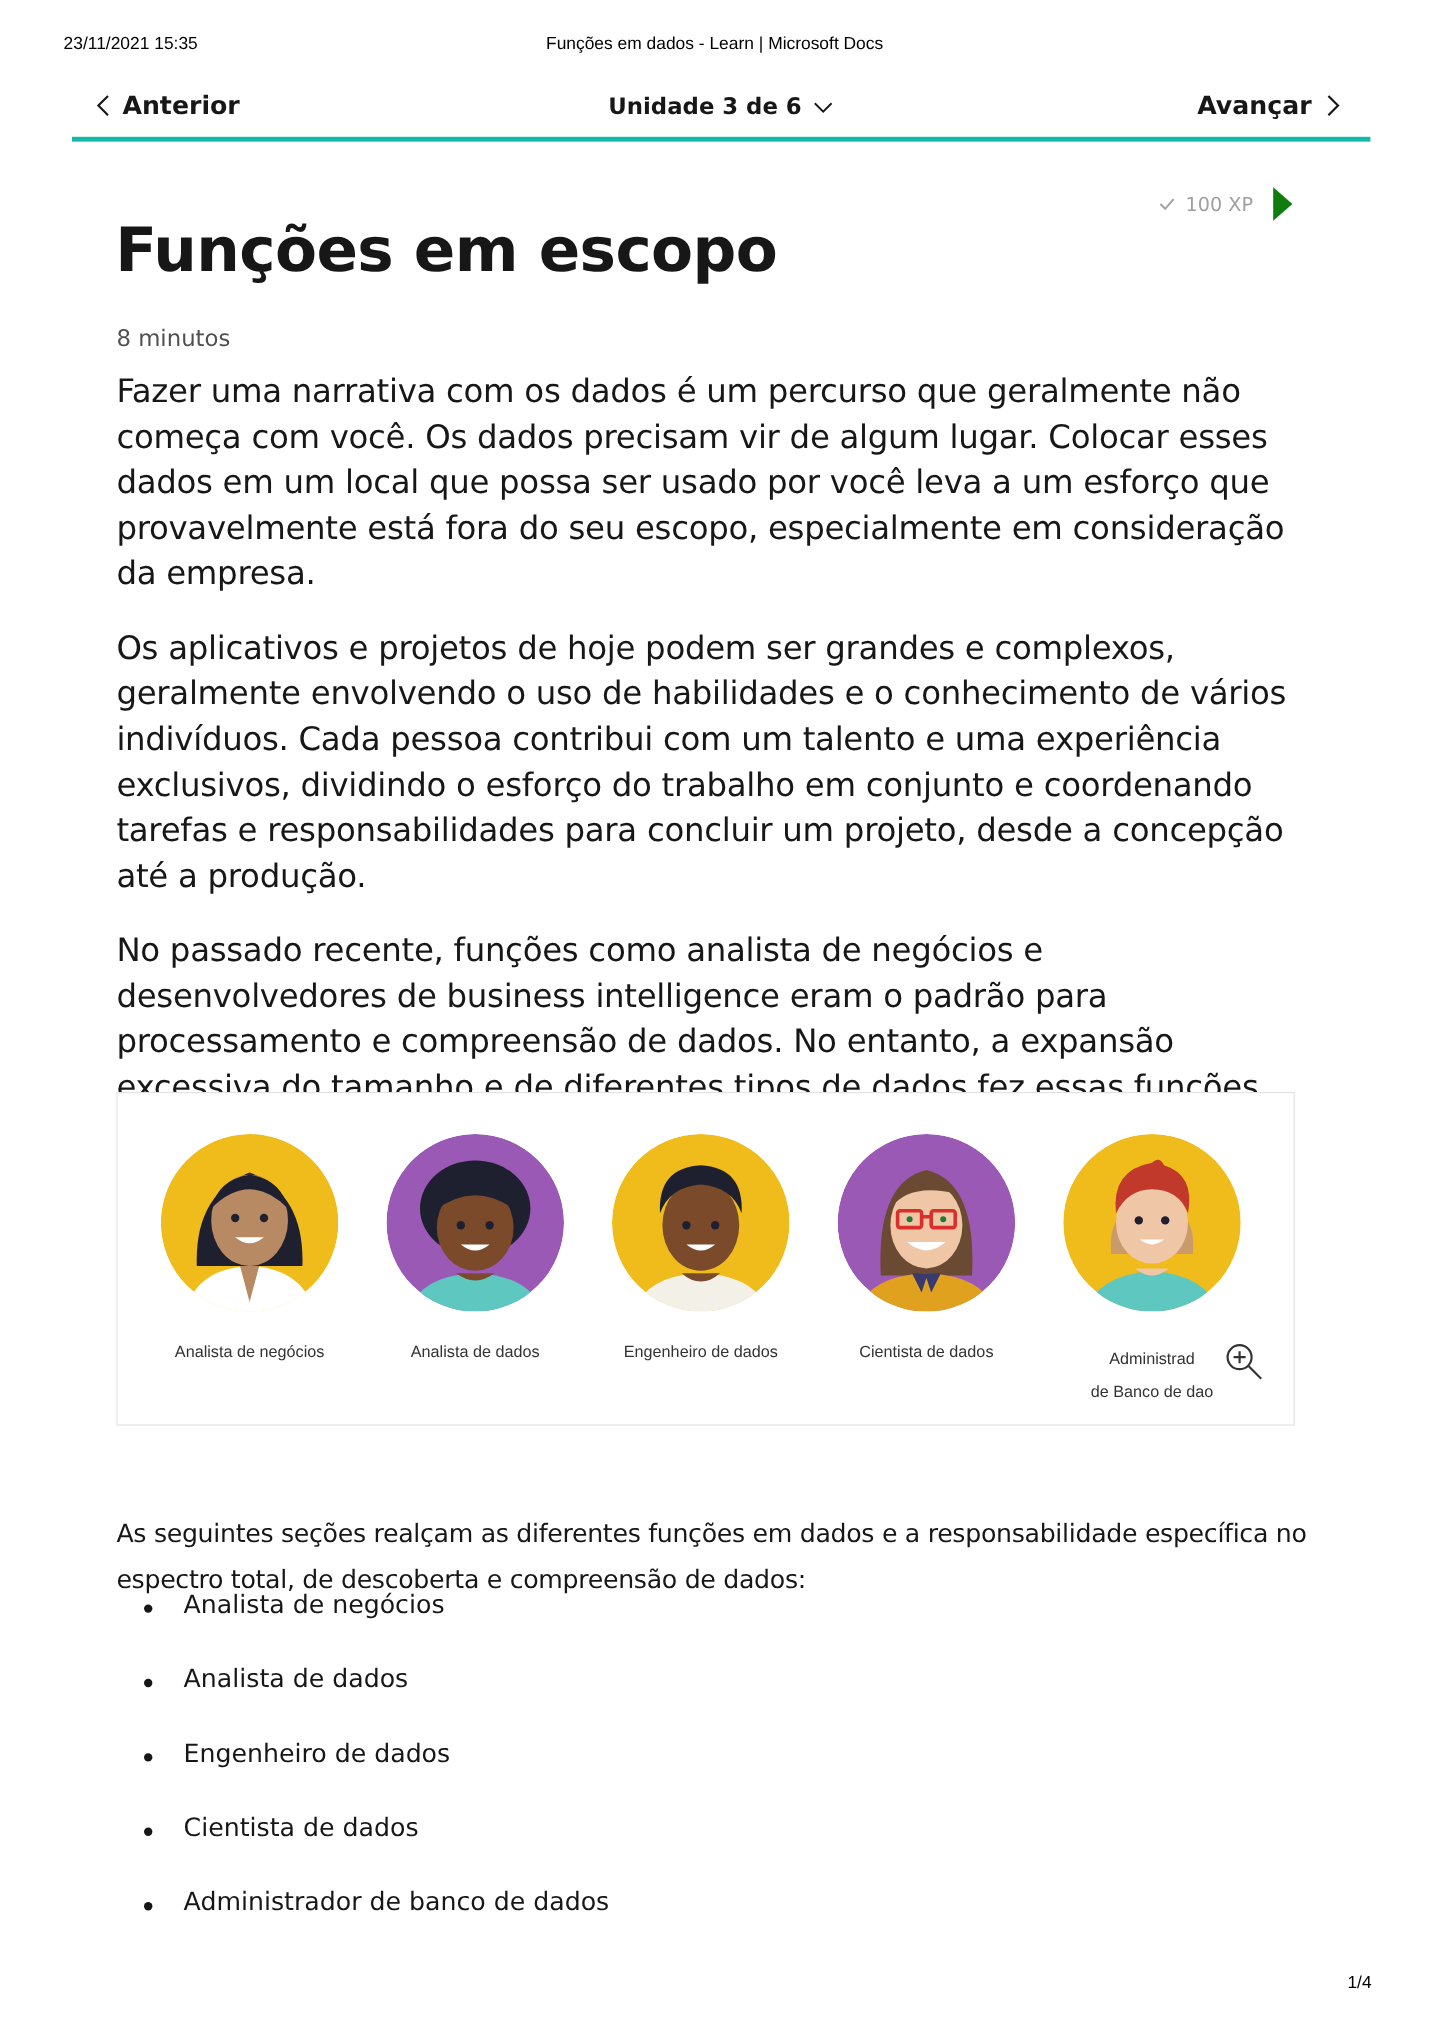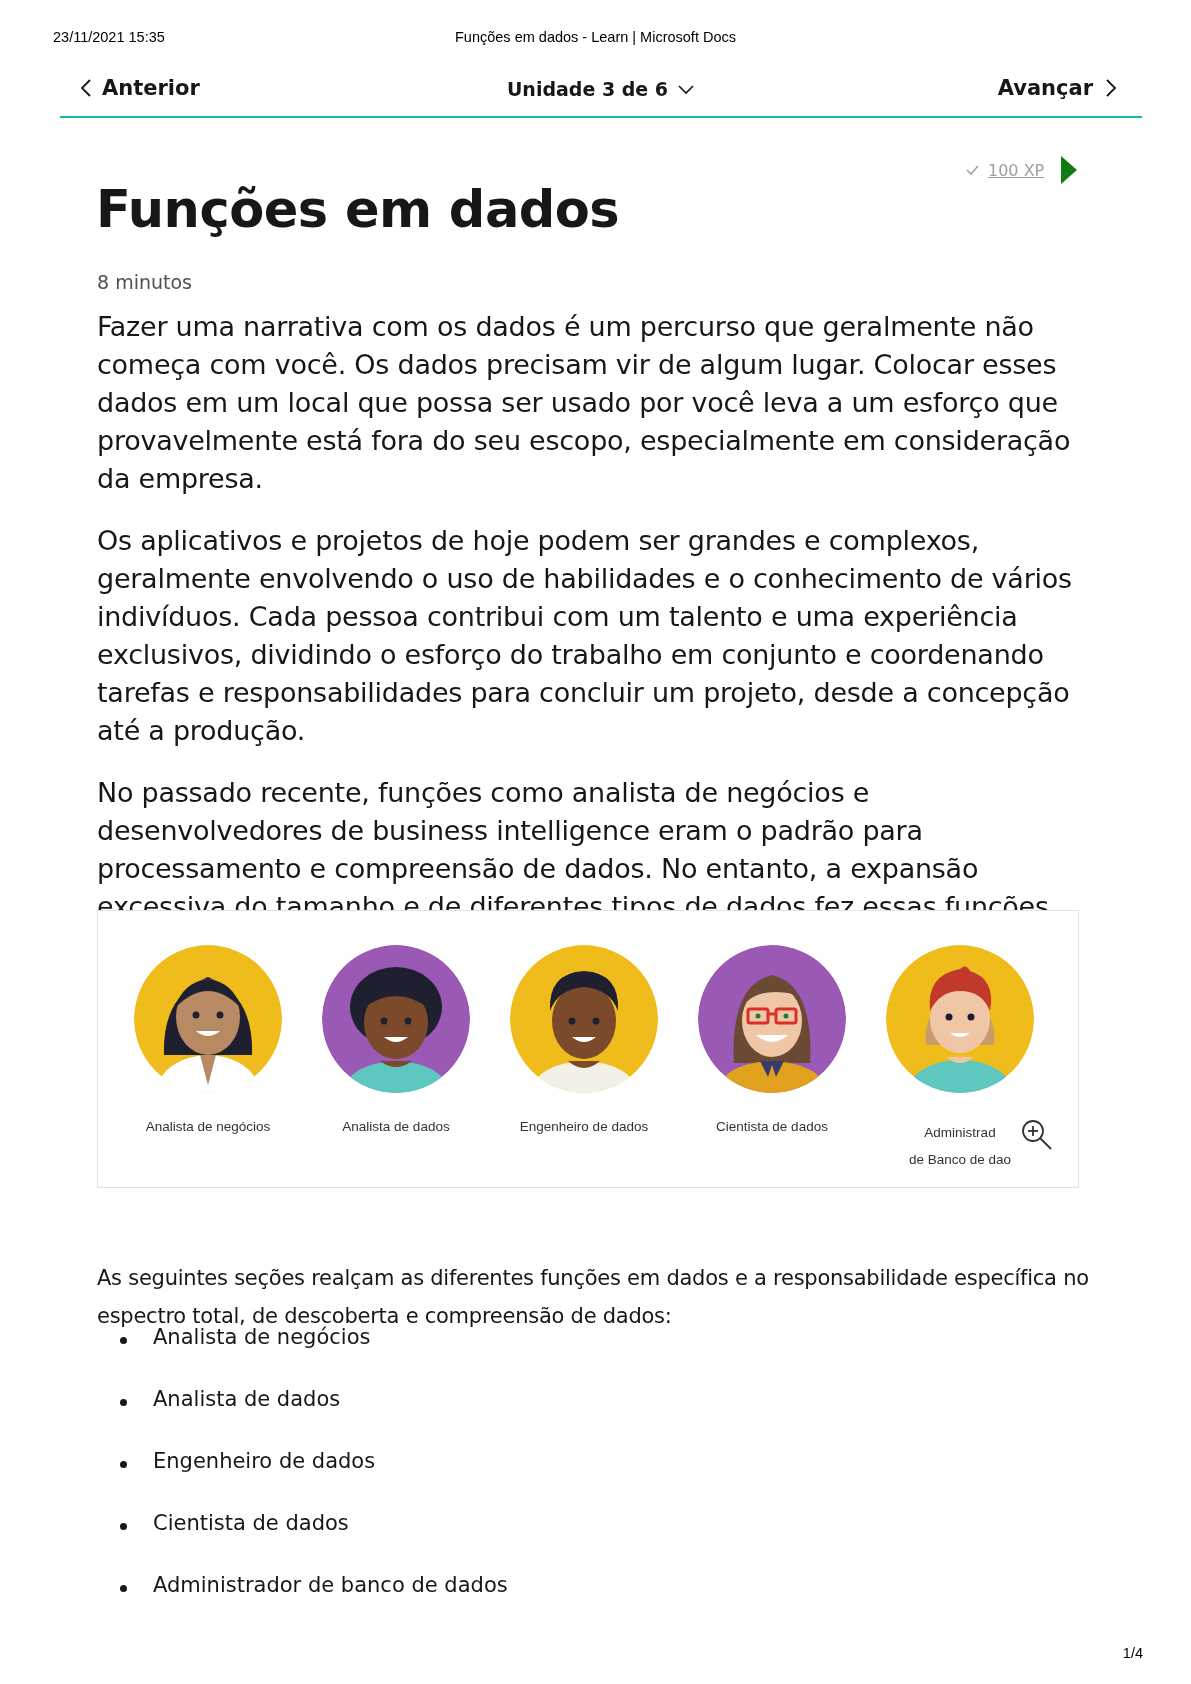--- a/index.html
+++ b/index.html
@@ -5,32 +5,32 @@
   * { box-sizing: border-box; margin: 0; padding: 0; }
   html, body { width: 1191px; height: 1684px; background: #ffffff; overflow: hidden; }
   body { position: relative; font-family: "DejaVu Sans", "Liberation Sans", sans-serif; color: #171717; }
 
   .print-header { position: absolute; top: 29px; left: 0; width: 1191px; height: 20px;
     font-family: "Liberation Sans", sans-serif; font-size: 14.5px; color: #000; }
   .print-header .date { position: absolute; left: 53px; top: 0; }
   .print-header .ptitle { position: absolute; left: 0; width: 1191px; top: 0; text-align: center; }
 
   .nav { position: absolute; top: 70px; left: 60px; width: 1082px; height: 48px;
-    border-bottom: 2px solid #14b8a6; }
+    border-bottom: 4px solid #14b8a6; }
   .nav .prev { position: absolute; left: 20px; top: 6px; font-size: 21px; font-weight: 600;
     display: flex; align-items: center; gap: 10px; color: #171717; cursor: pointer; }
   .nav .unit { position: absolute; left: 0; width: 1082px; top: 8px; text-align: center;
     font-size: 19px; font-weight: 600; color: #171717; }
   .nav .unit .inner { display: inline-flex; align-items: center; gap: 9px; cursor: pointer; }
   .nav .next { position: absolute; right: 25px; top: 6px; font-size: 21px; font-weight: 600;
     display: flex; align-items: center; gap: 12px; color: #171717; cursor: pointer; }
   .chev { display: inline-block; }
 
   .xp { position: absolute; top: 156px; left: 966px; display: flex; align-items: center;
-    font-size: 16px; color: #a0a0a0; text-decoration: underline; }
+    font-size: 16px; color: #a0a0a0; }
   .xp .check { margin-right: 9px; }
   .xp .play { margin-left: 17px; width: 0; height: 0; border-top: 14px solid transparent;
     border-bottom: 14px solid transparent; border-left: 16px solid #107c10; cursor: pointer; }
 
   h1.title { position: absolute; top: 182px; left: 96px; font-size: 51px; font-weight: 600;
     letter-spacing: -0.5px; color: #171717; line-height: 1.1; }
   .duration { position: absolute; top: 255px; left: 97px; font-size: 19px; color: #505050; margin-top: 16px; }
 
   .content { position: absolute; top: 308px; left: 97px; width: 1000px; font-size: 27px;
     line-height: 38px; color: #171717; letter-spacing: -0.25px; }
@@ -88,21 +88,21 @@
 </div>
 
 <div class="xp">
   <svg class="check" width="13" height="10" viewBox="0 0 13 10">
       <polyline points="1,5 5,9 12,1" fill="none" stroke="#a0a0a0" stroke-width="1.6"></polyline>
     </svg>
   <span>100 XP</span>
   <span class="play"></span>
 </div>
 
-<h1 class="title">Funções em dados</h1>
+<h1 class="title">Funções em escopo</h1>
 <div class="duration">8 minutos</div>
 
 <div class="content">
   <p>Fazer uma narrativa com os dados é um percurso que geralmente não começa com você. Os dados precisam vir de algum lugar. Colocar esses dados em um local que possa ser usado por você leva a um esforço que provavelmente está fora do seu escopo, especialmente em consideração da empresa.</p>
   <p>Os aplicativos e projetos de hoje podem ser grandes e complexos, geralmente envolvendo o uso de habilidades e o conhecimento de vários indivíduos. Cada pessoa contribui com um talento e uma experiência exclusivos, dividindo o esforço do trabalho em conjunto e coordenando tarefas e responsabilidades para concluir um projeto, desde a concepção até a produção.</p>
   <p>No passado recente, funções como analista de negócios e desenvolvedores de business intelligence eram o padrão para processamento e compreensão de dados. No entanto, a expansão excessiva do tamanho e de diferentes tipos de dados fez essas funções evoluírem para conjuntos de habilidades mais especializados que modernizam e simplificam o processo de engenharia e análise de dados.</p>
 </div>
 
 <div class="figure">
 

